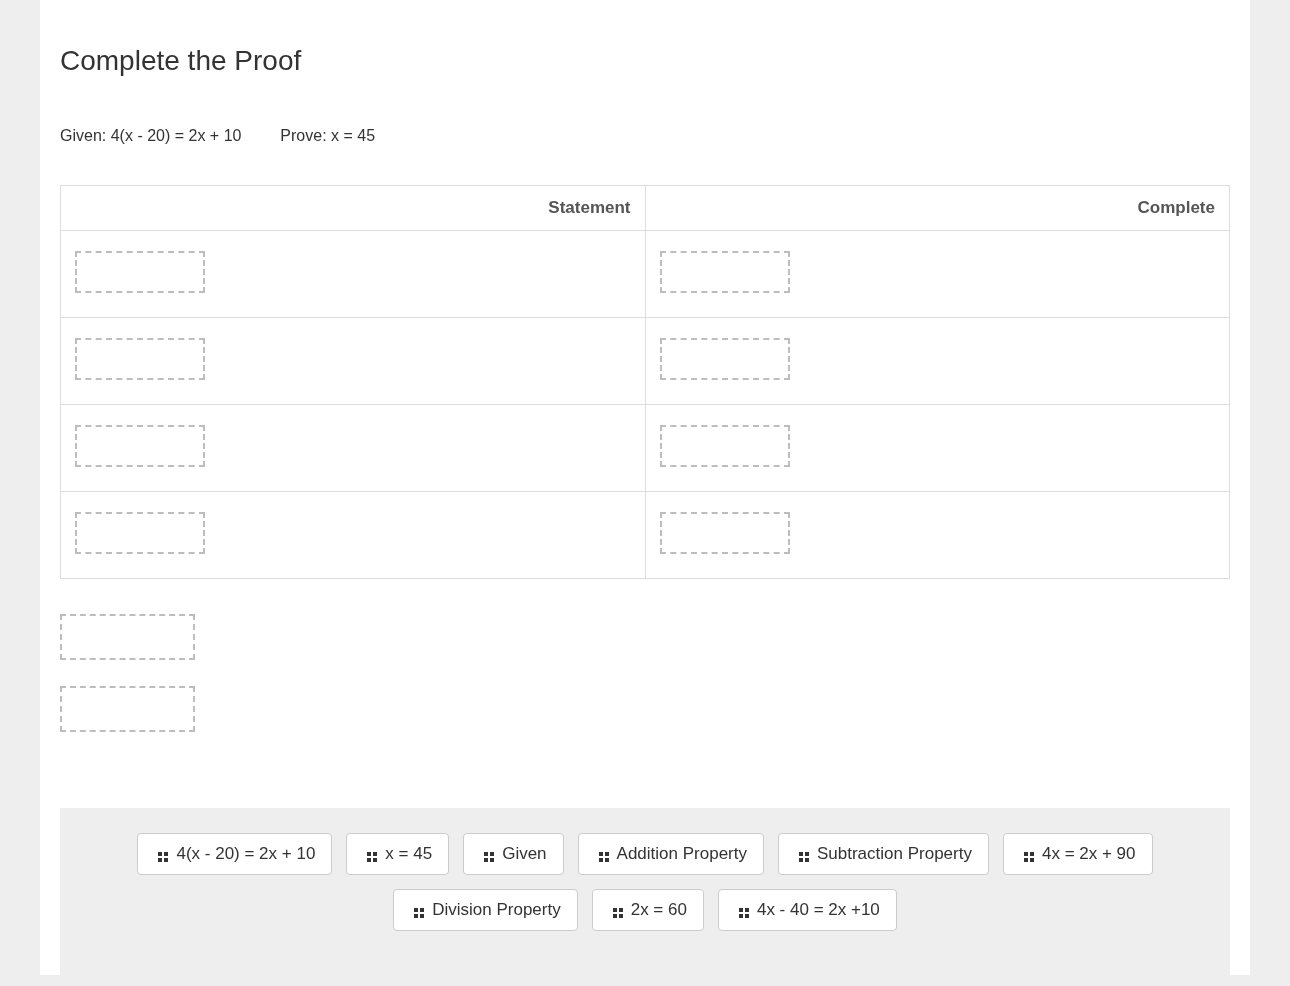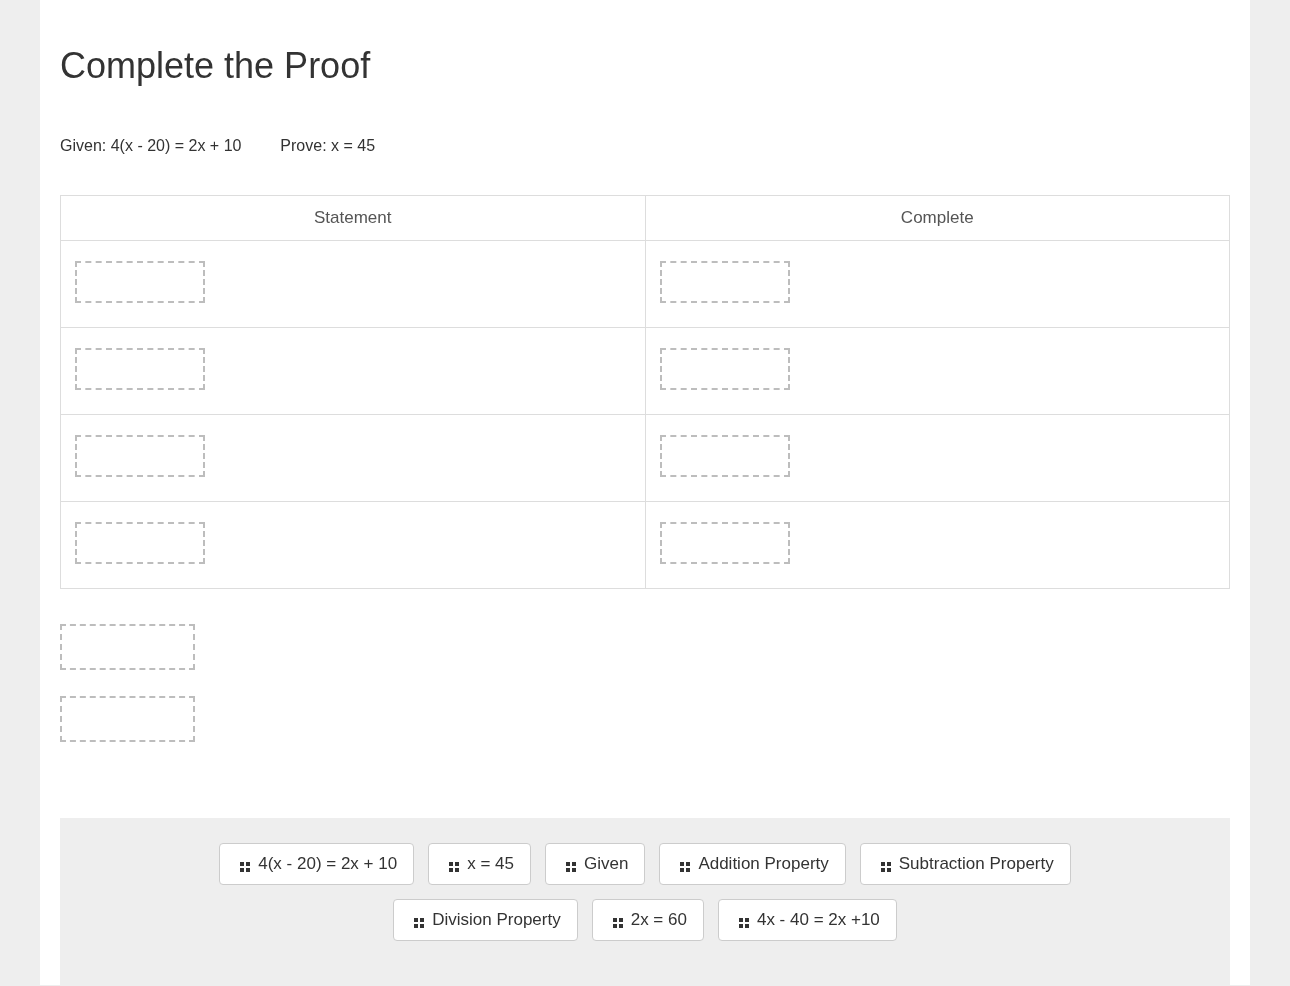--- a/index.html
+++ b/index.html
@@ -14,40 +14,40 @@
     width: 1290px;
     margin: 0 auto;
     padding: 0 40px;
   }
   .card {
     background: #ffffff;
     width: 100%;
     padding: 0 20px;
   }
   .title {
-    font-size: 36px;
+    font-size: 28px;
     font-weight: 400;
     color: #333;
     padding: 45px 0 40px 0;
   }
   .given-prove {
     font-size: 16px;
     color: #333;
     padding: 10px 0 40px 0;
   }
   .gap { display: inline-block; width: 30px; }
   table.proof {
     width: 100%;
     border-collapse: collapse;
     border: 1px solid #ddd;
     table-layout: fixed;
   }
   table.proof th {
-    text-align: center;
-    font-weight: 400;
+    text-align: right;
+    font-weight: 700;
     font-size: 17px;
     color: #555;
     padding: 12px 14px;
     border: 1px solid #ddd;
     background: #fff;
   }
   table.proof td {
     border: 1px solid #ddd;
     padding: 20px 14px;
     vertical-align: middle;
@@ -171,20 +171,24 @@
           <span>Given</span>
         </div>
         <div class="tile">
           <span class="grip"></span>
           <span>Addition Property</span>
         </div>
         <div class="tile">
           <span class="grip"></span>
           <span>Subtraction Property</span>
         </div>
+        <div class="tile">
+          <span class="grip"></span>
+          <span>4x = 2x + 90</span>
+        </div>
       </div>
       <div class="tile-row">
         <div class="tile">
           <span class="grip"></span>
           <span>Division Property</span>
         </div>
         <div class="tile">
           <span class="grip"></span>
           <span>2x = 60</span>
         </div>

